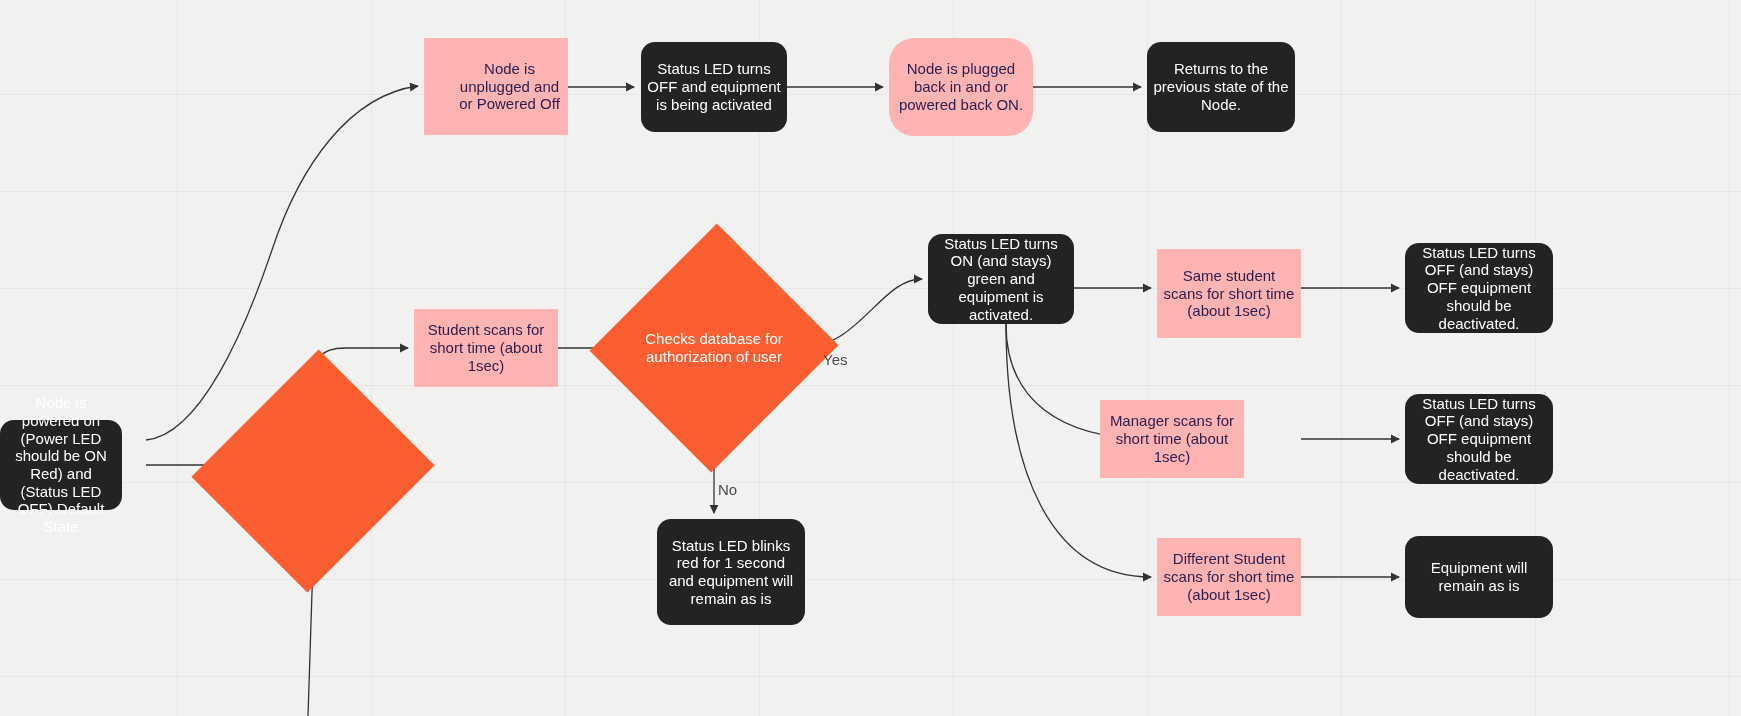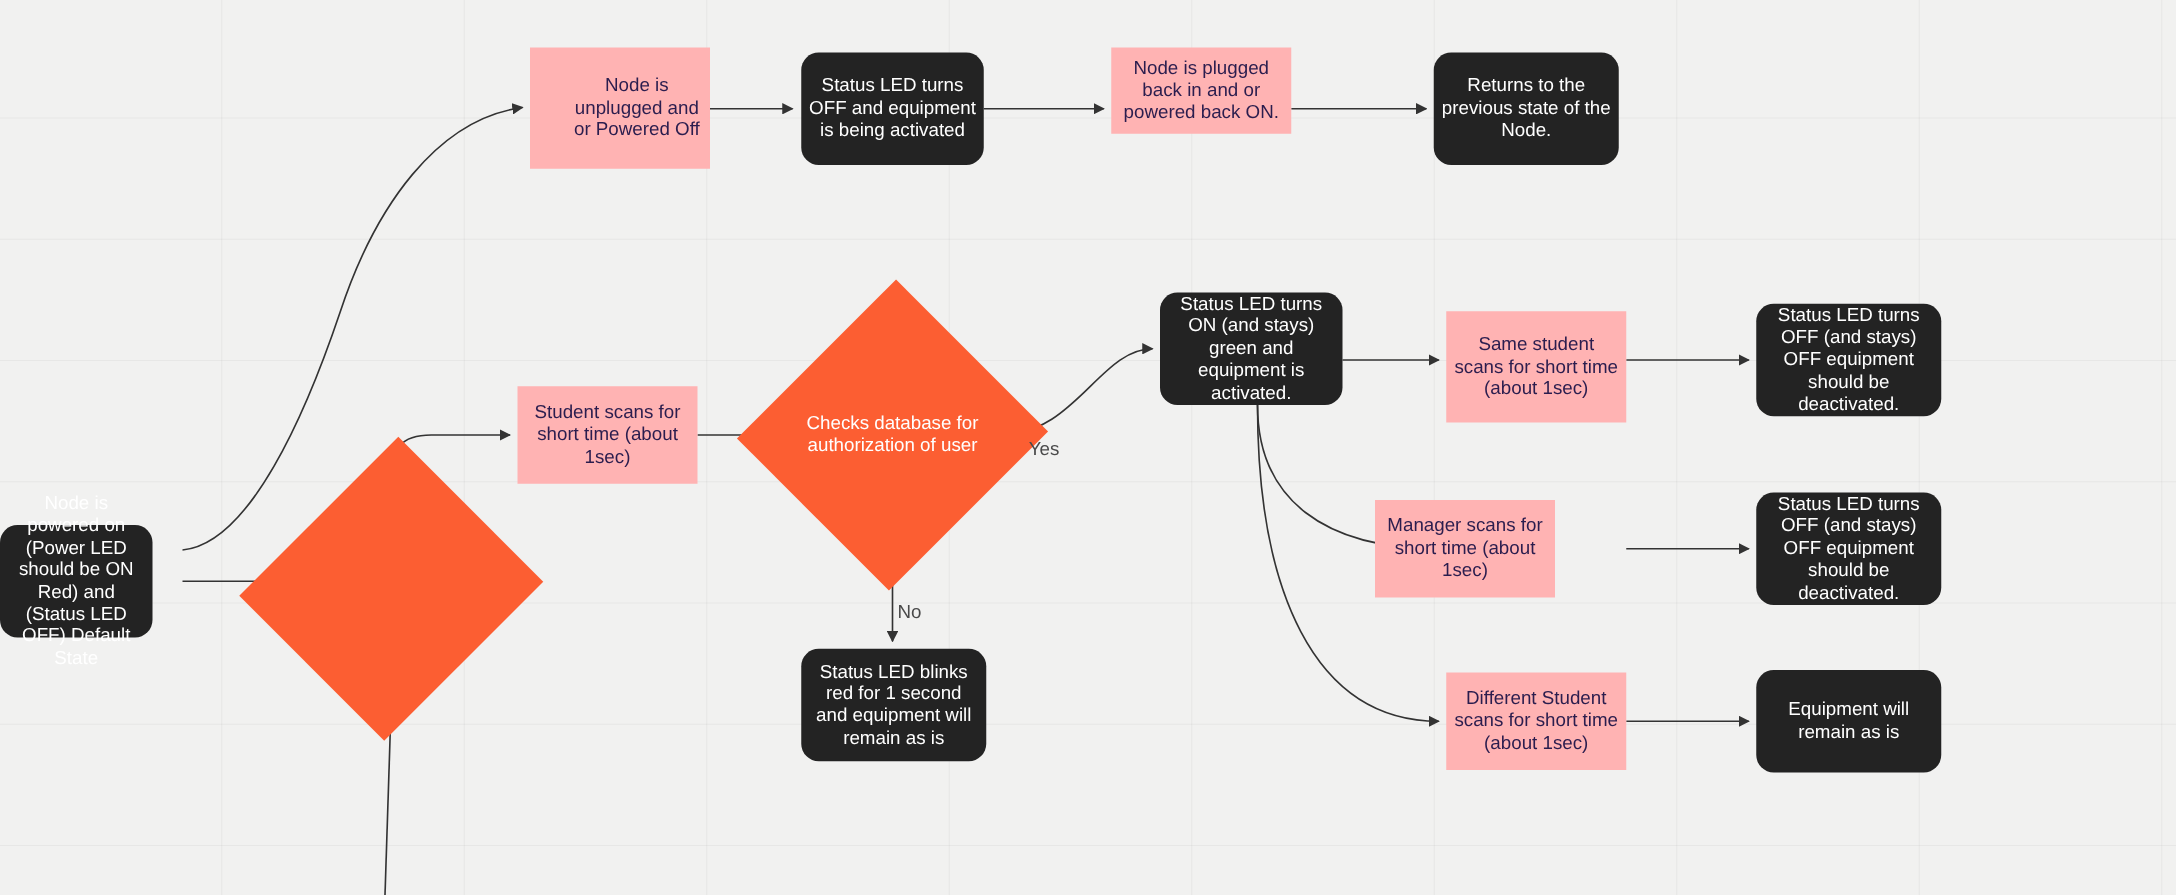--- a/index.html
+++ b/index.html
@@ -113,37 +113,37 @@
   <div id="nodes-layer">
       <div class="node n-dark" style="left: 0px; top: 420px; width: 122px; height: 90px;">
         <span class="label">Node is powered on (Power LED should be ON Red) and (Status LED OFF) Default State</span>
       </div>
       <div class="node n-pink" style="left: 424px; top: 38px; width: 144px; height: 97px; padding-left: 27px;">
         <span class="label">Node is unplugged and or Powered Off</span>
       </div>
       <div class="node n-dark" style="left: 641px; top: 42px; width: 146px; height: 90px;">
         <span class="label">Status LED turns OFF and equipment is being activated</span>
       </div>
-      <div class="node n-pink" style="left: 889px; top: 38px; width: 144px; height: 69px;">
+      <div class="node n-pink" style="left: 889px; top: 38px; width: 144px; height: 98px; border-radius: 25px;">
         <span class="label">Node is plugged back in and or powered back ON.</span>
       </div>
       <div class="node n-dark" style="left: 1147px; top: 42px; width: 148px; height: 90px;">
         <span class="label">Returns to the previous state of the Node.</span>
       </div>
       <div class="node n-diamond" style="left: 231px; top: 381px; width: 164px; height: 180px;">
         <div class="dia-shape"></div>
       </div>
       <div class="node n-pink" style="left: 414px; top: 309px; width: 144px; height: 78px;">
         <span class="label">Student scans for short time (about 1sec)</span>
       </div>
       <div class="node n-diamond" style="left: 628px; top: 258px; width: 172px; height: 180px;">
         <div class="dia-shape"></div>
         <span class="label">Checks database for authorization of user</span>
       </div>
-      <div class="node n-dark" style="left: 641px; top: 519px; width: 148px; height: 90px;">
+      <div class="node n-dark" style="left: 657px; top: 519px; width: 148px; height: 106px;">
         <span class="label">Status LED blinks red for 1 second and equipment will remain as is</span>
       </div>
       <div class="node n-dark" style="left: 928px; top: 234px; width: 146px; height: 90px;">
         <span class="label">Status LED turns ON (and stays) green and equipment is activated.</span>
       </div>
       <div class="node n-pink" style="left: 1157px; top: 249px; width: 144px; height: 89px;">
         <span class="label">Same student scans for short time (about 1sec)</span>
       </div>
       <div class="node n-dark" style="left: 1405px; top: 243px; width: 148px; height: 90px;">
         <span class="label">Status LED turns OFF (and stays) OFF equipment should be deactivated.</span>

